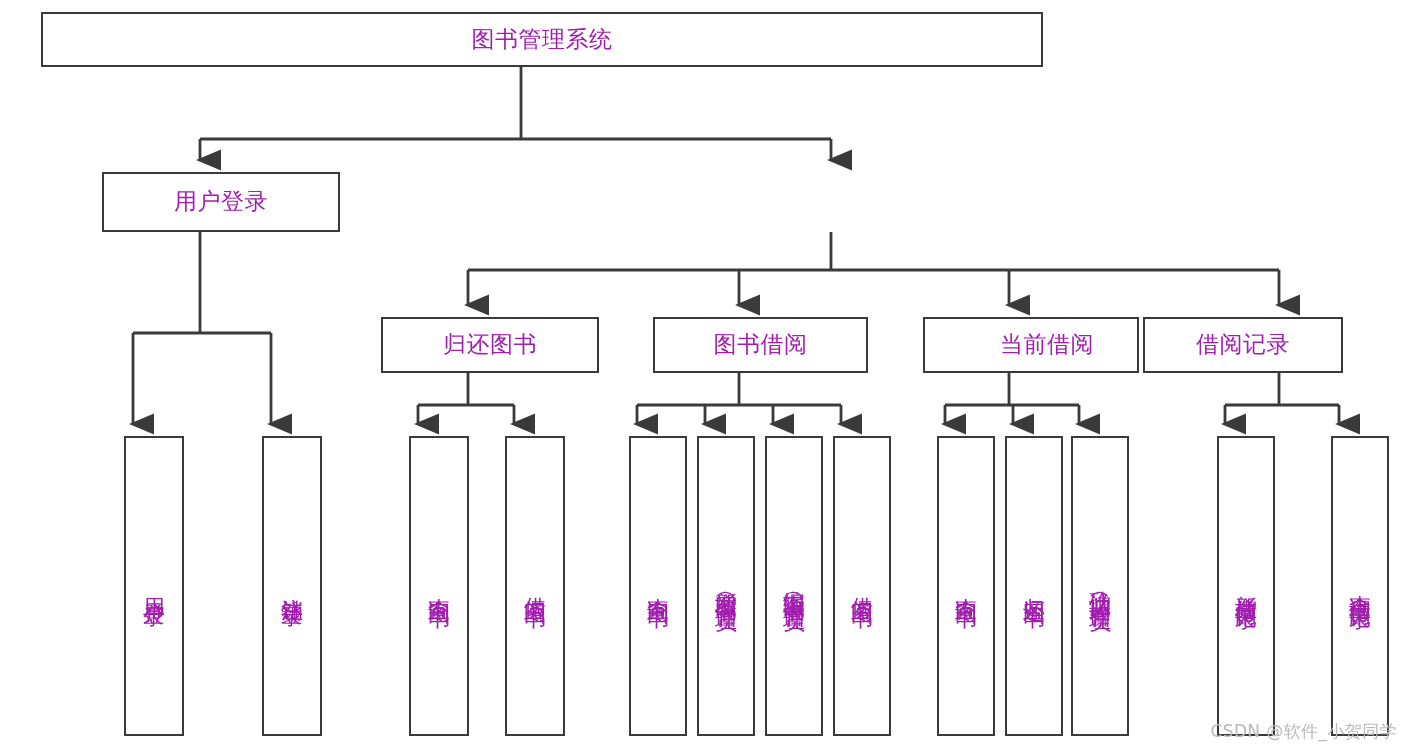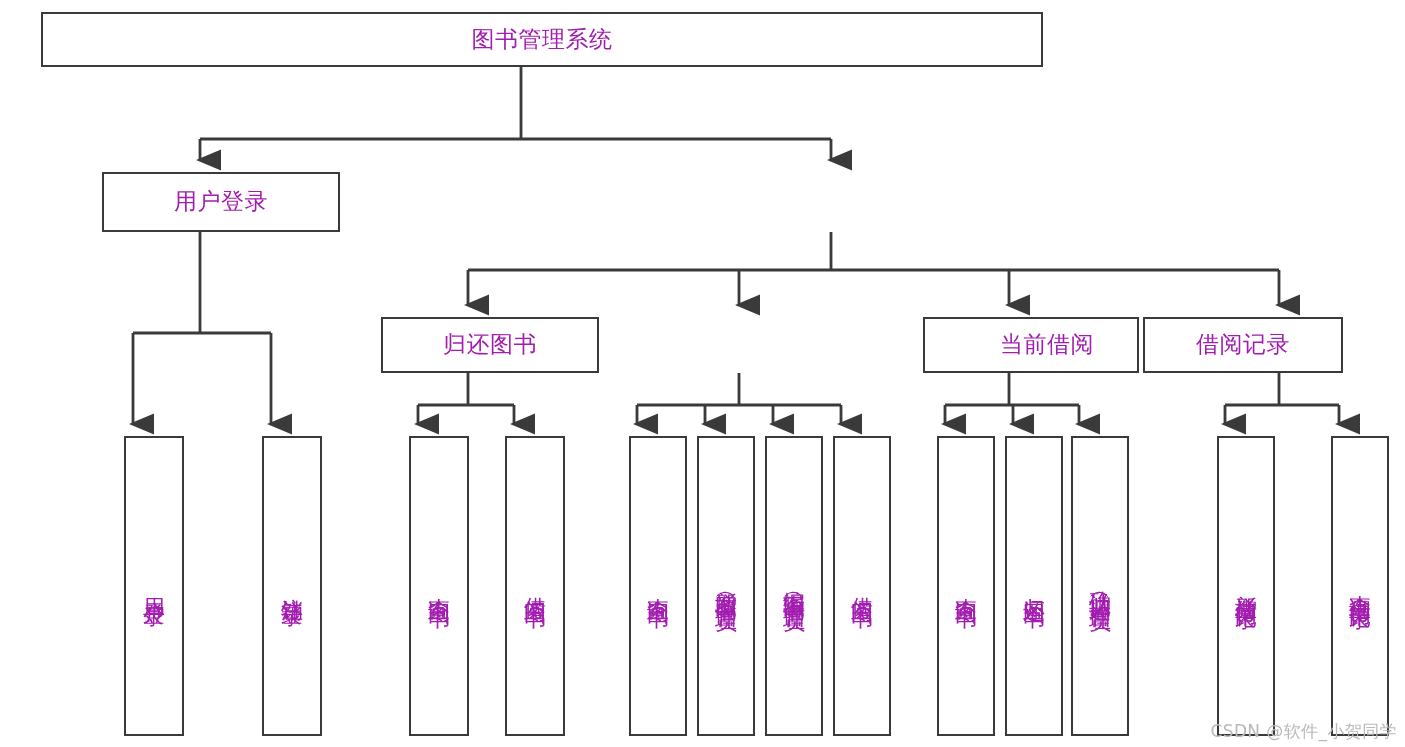--- a/index.html
+++ b/index.html
@@ -131,20 +131,23 @@
     <span class="label">图书管理系统</span>
   </div>
 
   <div class="node horiz" id="n-l1-0" style="left: 81px; top: 172px; width: 238px; height: 60px;">
     <span class="label">用户登录</span>
   </div>
 
   <div class="node horiz" id="n-l2-0" style="left: 360px; top: 317px; width: 218px; height: 56px;">
     <span class="label">归还图书</span>
   </div>
+  <div class="node horiz" id="n-l2-1" style="left: 632px; top: 317px; width: 215px; height: 56px;">
+    <span class="label">图书借阅</span>
+  </div>
   <div class="node horiz" id="n-l2-2" style="left: 902px; top: 317px; width: 216px; height: 56px; padding-left: 32px;">
     <span class="label">当前借阅</span>
   </div>
   <div class="node horiz" id="n-l2-3" style="left: 1122px; top: 317px; width: 200px; height: 56px;">
     <span class="label">借阅记录</span>
   </div>
 
   <div class="node vert" id="n-lf-0" style="left: 103px; top: 436px; width: 60px; height: 300px;">
     <span class="label">用户登录</span>
   </div>

